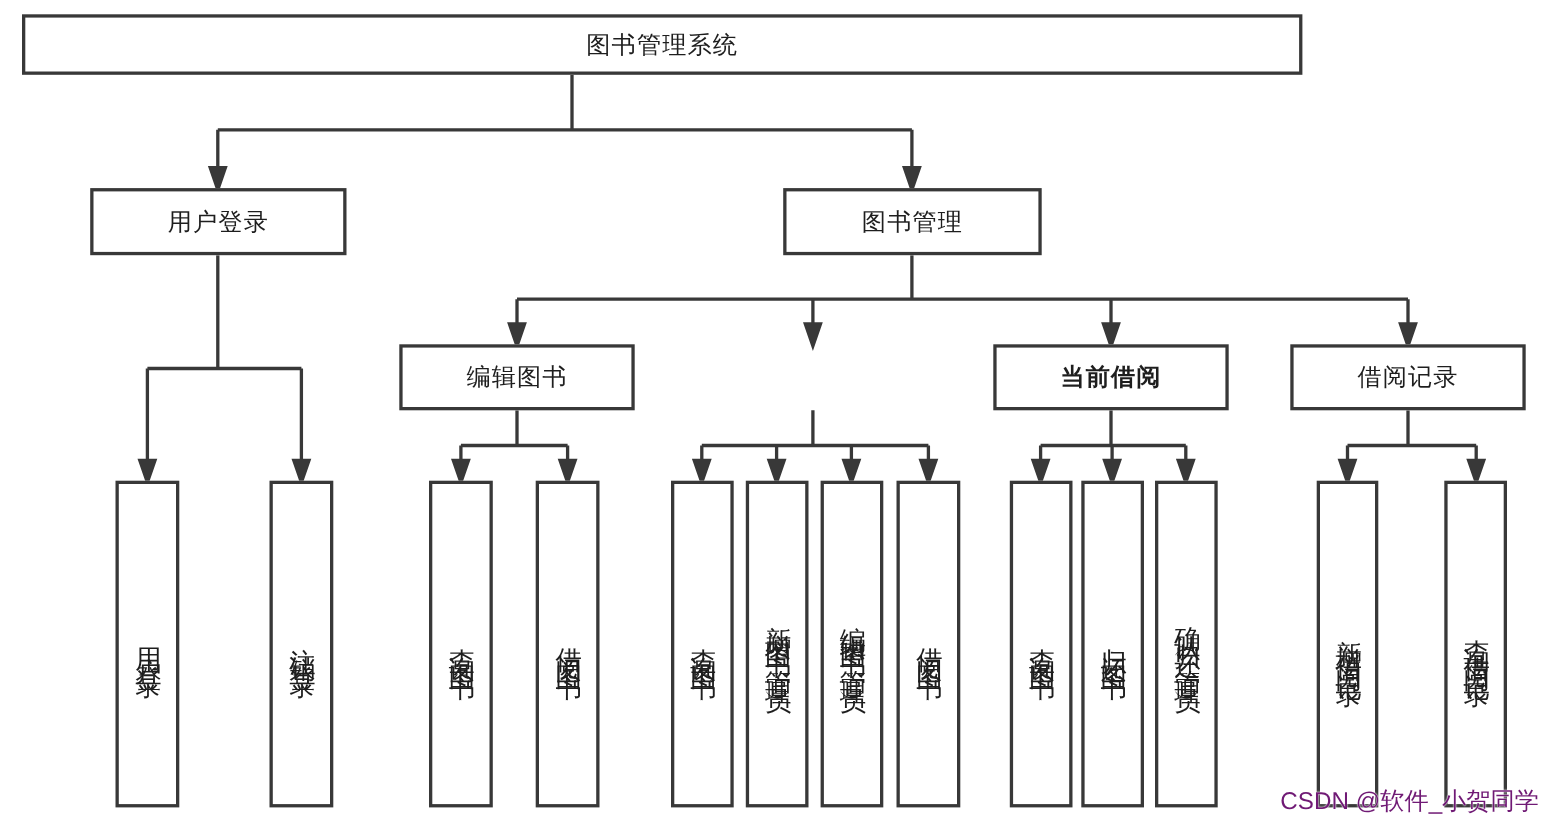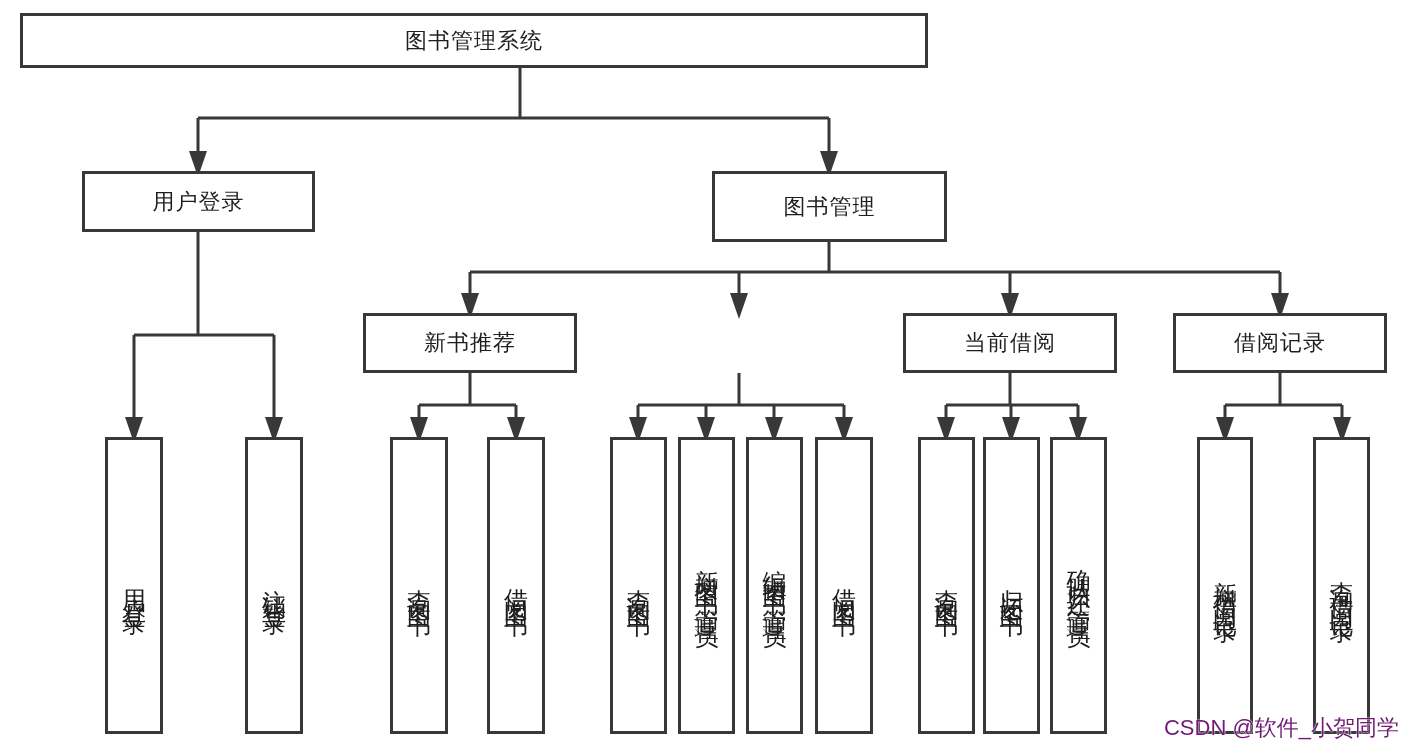--- a/index.html
+++ b/index.html
@@ -78,35 +78,35 @@
              M1010 319 L1001 293 L1019 293 Z  M1280 319 L1271 293 L1289 293 Z
              M134 443 L125 417 L143 417 Z  M274 443 L265 417 L283 417 Z
              M419 443 L410 417 L428 417 Z  M516 443 L507 417 L525 417 Z
              M638 443 L629 417 L647 417 Z  M706 443 L697 417 L715 417 Z
              M774 443 L765 417 L783 417 Z  M844 443 L835 417 L853 417 Z
              M946 443 L937 417 L955 417 Z  M1011 443 L1002 417 L1020 417 Z
              M1078 443 L1069 417 L1087 417 Z
              M1225 443 L1216 417 L1234 417 Z  M1342 443 L1333 417 L1351 417 Z"></path>
   </svg>
 
-  <div class="box h-box" style="left:20px; top:13px; width:908px; height:55px;">
+  <div class="box h-box" style="left:20px; top:13px; width:1164px; height:55px;">
     <span class="label">图书管理系统</span>
   </div>
 
   <div class="box h-box" style="left:82px; top:171px; width:233px; height:61px;">
     <span class="label">用户登录</span>
   </div>
-  <div class="box h-box" style="left:712px; top:171px; width:235px; height:71px;">
+  <div class="box h-box" style="left:712px; top:171px; width:235px; height:61px;">
     <span class="label">图书管理</span>
   </div>
 
   <div class="box h-box" style="left:363px; top:313px; width:214px; height:60px;">
-    <span class="label">新书推荐</span>
+    <span class="label">编辑图书</span>
   </div>
-  <div class="box h-box" style="left:903px; top:313px; width:214px; height:60px;">
+  <div class="box h-box" style="left:903px; top:313px; width:214px; height:60px;font-weight:bold;">
     <span class="label">当前借阅</span>
   </div>
   <div class="box h-box" style="left:1173px; top:313px; width:214px; height:60px;">
     <span class="label">借阅记录</span>
   </div>
 
   <div class="box v-box" style="left:105px; top:437px; width:58px; height:297px;">
     <span class="label">用户登录</span>
   </div>
   <div class="box v-box" style="left:245px; top:437px; width:58px; height:297px;">

